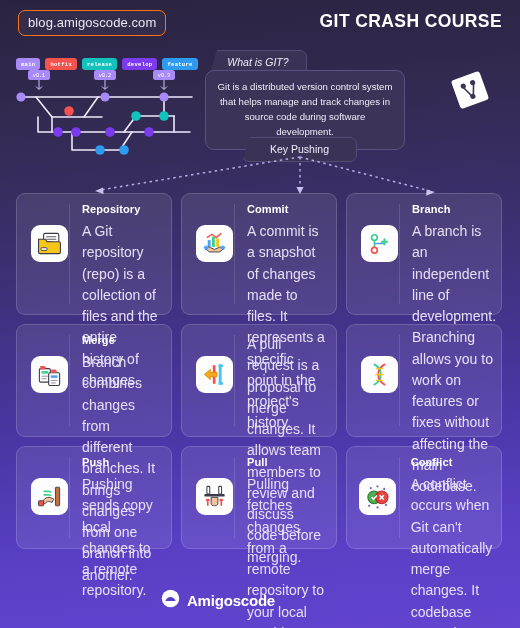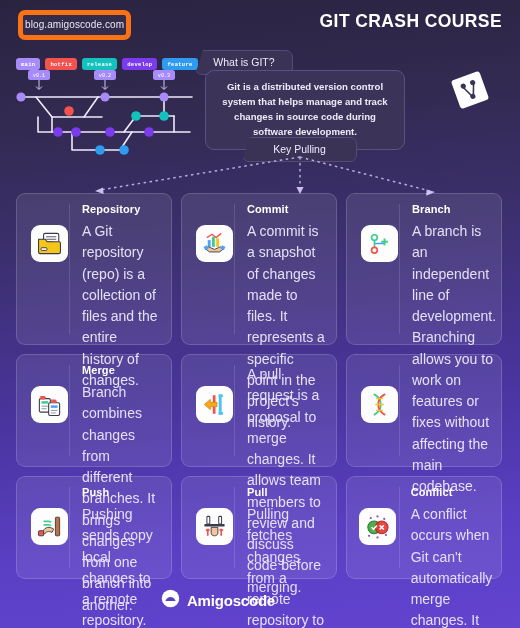--- a/index.html
+++ b/index.html
@@ -7,22 +7,22 @@
   body {
     font-family:"Liberation Sans", sans-serif;
     background:linear-gradient(175deg,#2a2340 0%,#322a50 18%,#3c2f6e 38%,#4a35a0 64%,#5a3fc4 84%,#6244cf 100%);
     overflow:hidden; position:relative; color:#fff;
   }
 
   
   .header { position:absolute; top:0; left:0; width:520px; height:40px; }
   .url-pill {
     position:absolute; left:18px; top:10px;
-    background:#332c4a; border:5px solid #f97316; border-radius:7px;
-    padding:4px 2px 5px; font-size:10px; color:#e9e6f5; letter-spacing:.1px;
+    background:#332c4a; border:1px solid #f97316; border-radius:7px;
+    padding:4px 9px 5px; font-size:13px; color:#e9e6f5; letter-spacing:.1px;
   }
   .course-title {
     position:absolute; right:18px; top:11px;
     font-size:17.5px; font-weight:bold; letter-spacing:.4px; color:#ffffff;margin-left:33px;
   }
 
   
   .git-mark { position:absolute; left:452px; top:72px; width:36px; height:36px; transform:rotate(-20deg); }
 
   
@@ -38,41 +38,41 @@
   .btag.feature{background:#2f9bef;}
 
   
   .tab-chip {
     position:absolute; background:#3a3356; border:1px solid #554a78;
     color:#efeafc; font-size:10.5px; text-align:center;
     padding:5px 14px 6px;
     border-radius:7px 7px 7px 7px;
     clip-path:polygon(8px 0,100% 0,100% 100%,0 100%);
   }
-  #what-is-git-tab { left:195px; top:50px; width:98px; }
+  #what-is-git-tab { left:209px; top:50px; width:98px;font-style:italic; }
   #key-concepts-tab { left:242px; top:137px; width:115px; }
   .definition-box {
     position:absolute; left:205px; top:70px; width:200px;
     background:#3b3458; border:1px solid #5b5083; border-radius:9px;
     padding:9px 11px 10px; font-size:9.6px; line-height:1.55;
-    text-align:center; color:#eeeaf8;font-weight:bold;
+    text-align:center; color:#eeeaf8;
   }
 
   
   .connectors { position:absolute; left:0; top:150px; width:520px; height:50px; }
 
   
   .grid { position:absolute; left:16px; top:193px; width:488px; }
   .row { display:flex; gap:9px; margin-bottom:9px; }
   .card {
     width:156px; background:rgba(255,255,255,.085);
     border:1px solid rgba(255,255,255,.16); border-radius:9px;
     padding:9px 10px 10px; display:flex; position:relative;
   }
-  .row.r1 .card { height:152px; }
+  .row.r1 .card { height:122px; }
   .row.r2 .card { height:113px; }
   .row.r3 .card { height:103px;justify-content:center; }
   .card-icon-col { width:44px; flex:0 0 44px; display:flex; align-items:flex-start; justify-content:center; padding-top:22px; }
   .card-divider { position:absolute; left:52px; top:10px; bottom:10px; width:1px; background:rgba(255,255,255,.13); }
   .icon-tile {
     width:37px; height:37px; background:#fdfdfd; border-radius:9px;
     display:flex; align-items:center; justify-content:center; overflow:hidden;
   }
   .card-body { flex:1; padding-left:11px; }
   .card-title { font-size:11px; font-weight:bold; color:#fff; margin-bottom:6px; letter-spacing:.1px; }
@@ -158,21 +158,21 @@
     <circle cx="62" cy="62" r="4.8" fill="#7c3aed"></circle>
     <circle cx="96" cy="62" r="4.8" fill="#7c3aed"></circle>
     <circle cx="135" cy="62" r="4.8" fill="#7c3aed"></circle>
     <circle cx="86" cy="80" r="4.8" fill="#2f9bef"></circle>
     <circle cx="110" cy="80" r="4.8" fill="#2f9bef"></circle>
   </svg>
 </div>
 
 <div class="tab-chip" id="what-is-git-tab">What is GIT?</div>
 <div class="definition-box">Git is a distributed version control system that helps manage and track changes in source code during software development.</div>
-<div class="tab-chip" id="key-concepts-tab">Key Pulling</div>
+<div class="tab-chip" id="key-concepts-tab">Key Pushing</div>
 
 <svg class="connectors">
   <g stroke="#b9a9e8" stroke-width="1.5" fill="none" stroke-dasharray="2.5,3.5">
     <path d="M300 7 L100 40"></path>
     <path d="M300 7 L300 38"></path>
     <path d="M300 7 L430 41"></path>
   </g>
   <g fill="#cbbef0">
     <path d="M95 41 l8 -3.4 l0.6 6.4 Z"></path>
     <path d="M300 44 l-3.6 -7 l7.2 0 Z"></path>

